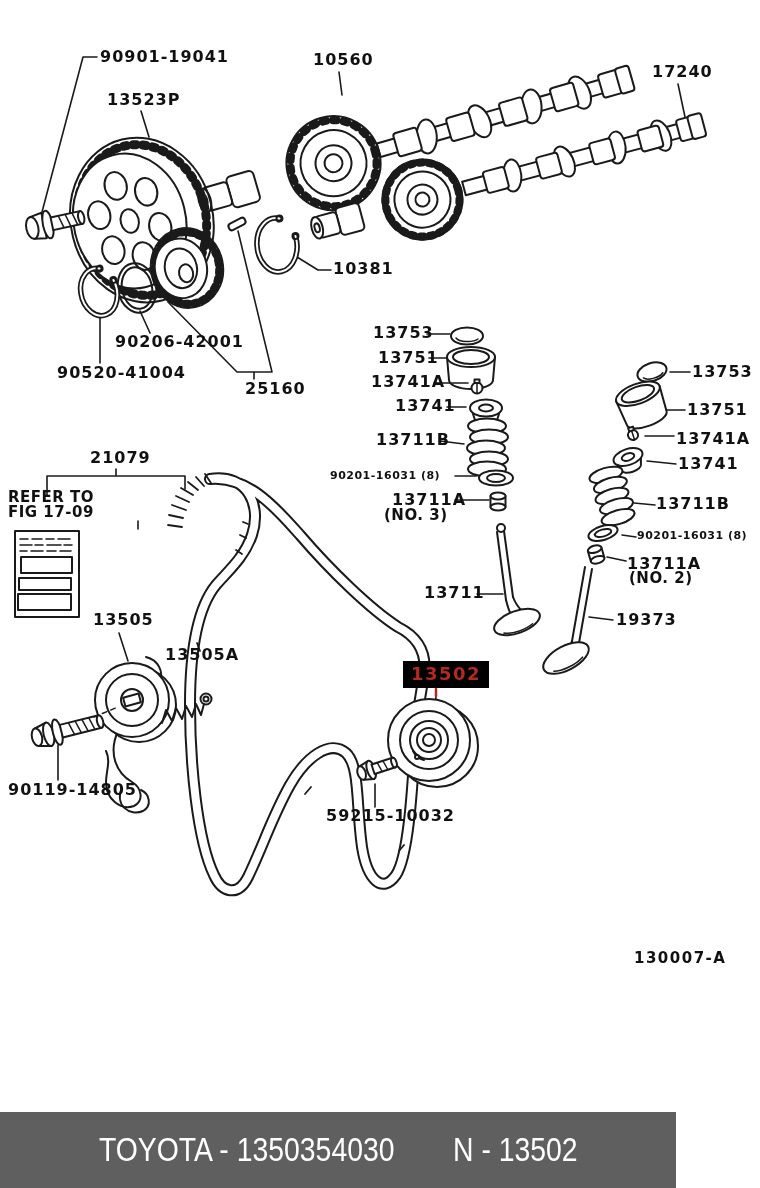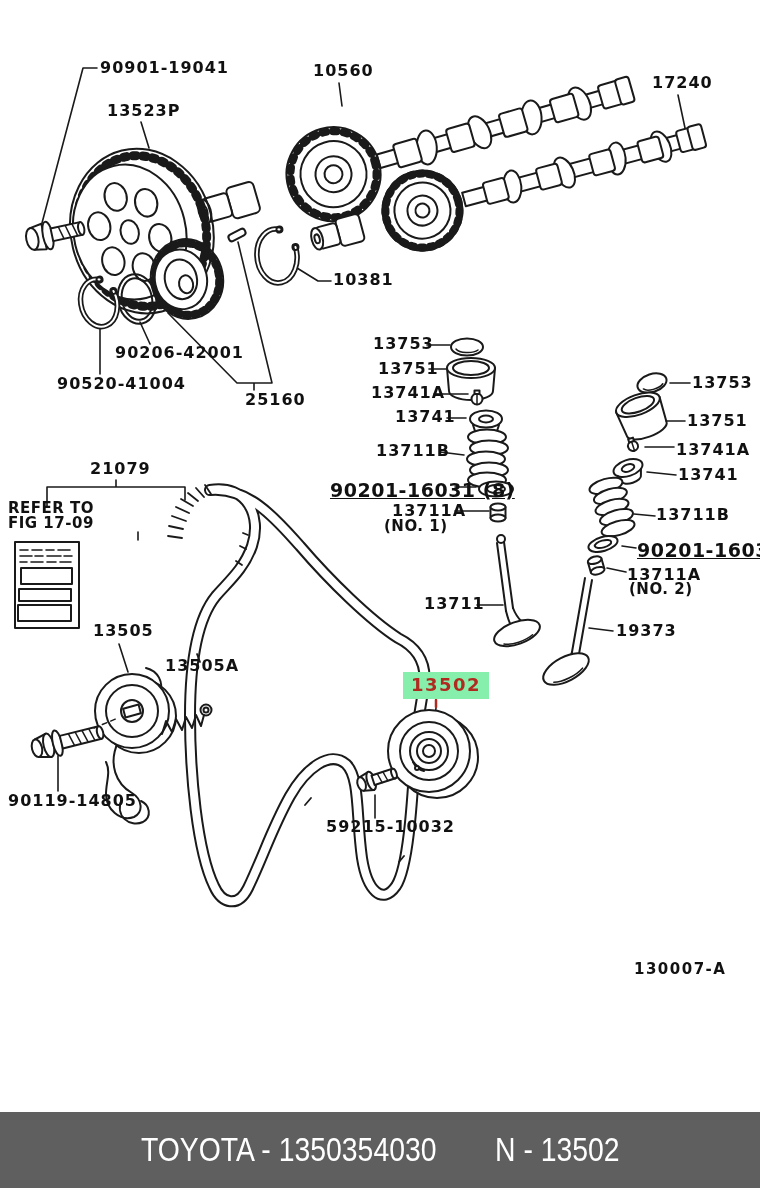--- a/index.html
+++ b/index.html
@@ -1,26 +1,26 @@
 <!DOCTYPE html>
 <html><head>
 <meta charset="utf-8">
 <style>
   html,body{margin:0;padding:0;background:#fff;}
   body{width:760px;height:1188px;overflow:hidden;position:relative;
        font-family:"DejaVu Sans",sans-serif;}
-  .stage{position:absolute;left:0;top:16px;width:760px;height:1112px;background:#fff;}
+  .stage{position:absolute;left:0;top:5px;width:760px;height:1112px;background:#fff;}
   .stage svg{position:absolute;left:0;top:0;}
   .lbl{position:absolute;font-weight:bold;font-size:16px;letter-spacing:1px;
        color:#111;white-space:nowrap;line-height:1;}
-  .lbl-sm{font-size:19px;letter-spacing:.5px;text-decoration:underline;}
+  .lbl-sm{font-size:11px;letter-spacing:.5px;}
   .lbl-md{font-size:15px;letter-spacing:.5px;}
-  .hl{background:#86efac;color:#B02A20;padding:4px 8px 5px 8px;font-size:18px;
+  .hl{background:#000000;color:#B02A20;padding:4px 8px 5px 8px;font-size:18px;
       letter-spacing:1.5px;}
-  .footer{position:absolute;left:0;top:1112px;width:760px;height:76px;
+  .footer{position:absolute;left:0;top:1112px;width:676px;height:76px;
           background:#5F5F5F;display:flex;align-items:center;justify-content:center;}
   .footer-inner{display:flex;gap:68px;transform:scaleX(.86);
           font-family:"Liberation Sans",sans-serif;font-size:33px;color:#fff;}
 </style>
 </head>
 <body>
 
 <div class="stage">
 
 <svg width="760" height="1112" viewBox="0 0 760 1112">
@@ -366,21 +366,21 @@
 <div class="lbl hl" style="left:403px;top:656px">13502</div>
 <div class="lbl" style="left:326px;top:803px">59215-10032</div>
 
 <div class="lbl" style="left:373px;top:320px">13753</div>
 <div class="lbl" style="left:378px;top:345px">13751</div>
 <div class="lbl" style="left:371px;top:369px">13741A</div>
 <div class="lbl" style="left:395px;top:393px">13741</div>
 <div class="lbl" style="left:376px;top:427px">13711B</div>
 <div class="lbl lbl-sm" style="left:330px;top:465px">90201-16031 (8)</div>
 <div class="lbl" style="left:392px;top:487px">13711A</div>
-<div class="lbl lbl-md" style="left:384px;top:503px">(NO. 1)</div>
+<div class="lbl lbl-md" style="left:384px;top:503px">(NO. 3)</div>
 <div class="lbl" style="left:424px;top:580px">13711</div>
 
 <div class="lbl" style="left:692px;top:359px">13753</div>
 <div class="lbl" style="left:687px;top:397px">13751</div>
 <div class="lbl" style="left:676px;top:426px">13741A</div>
 <div class="lbl" style="left:678px;top:451px">13741</div>
 <div class="lbl" style="left:656px;top:491px">13711B</div>
 <div class="lbl lbl-sm" style="left:637px;top:525px">90201-16031 (8)</div>
 <div class="lbl" style="left:627px;top:551px">13711A</div>
 <div class="lbl lbl-md" style="left:629px;top:566px">(NO. 2)</div>

